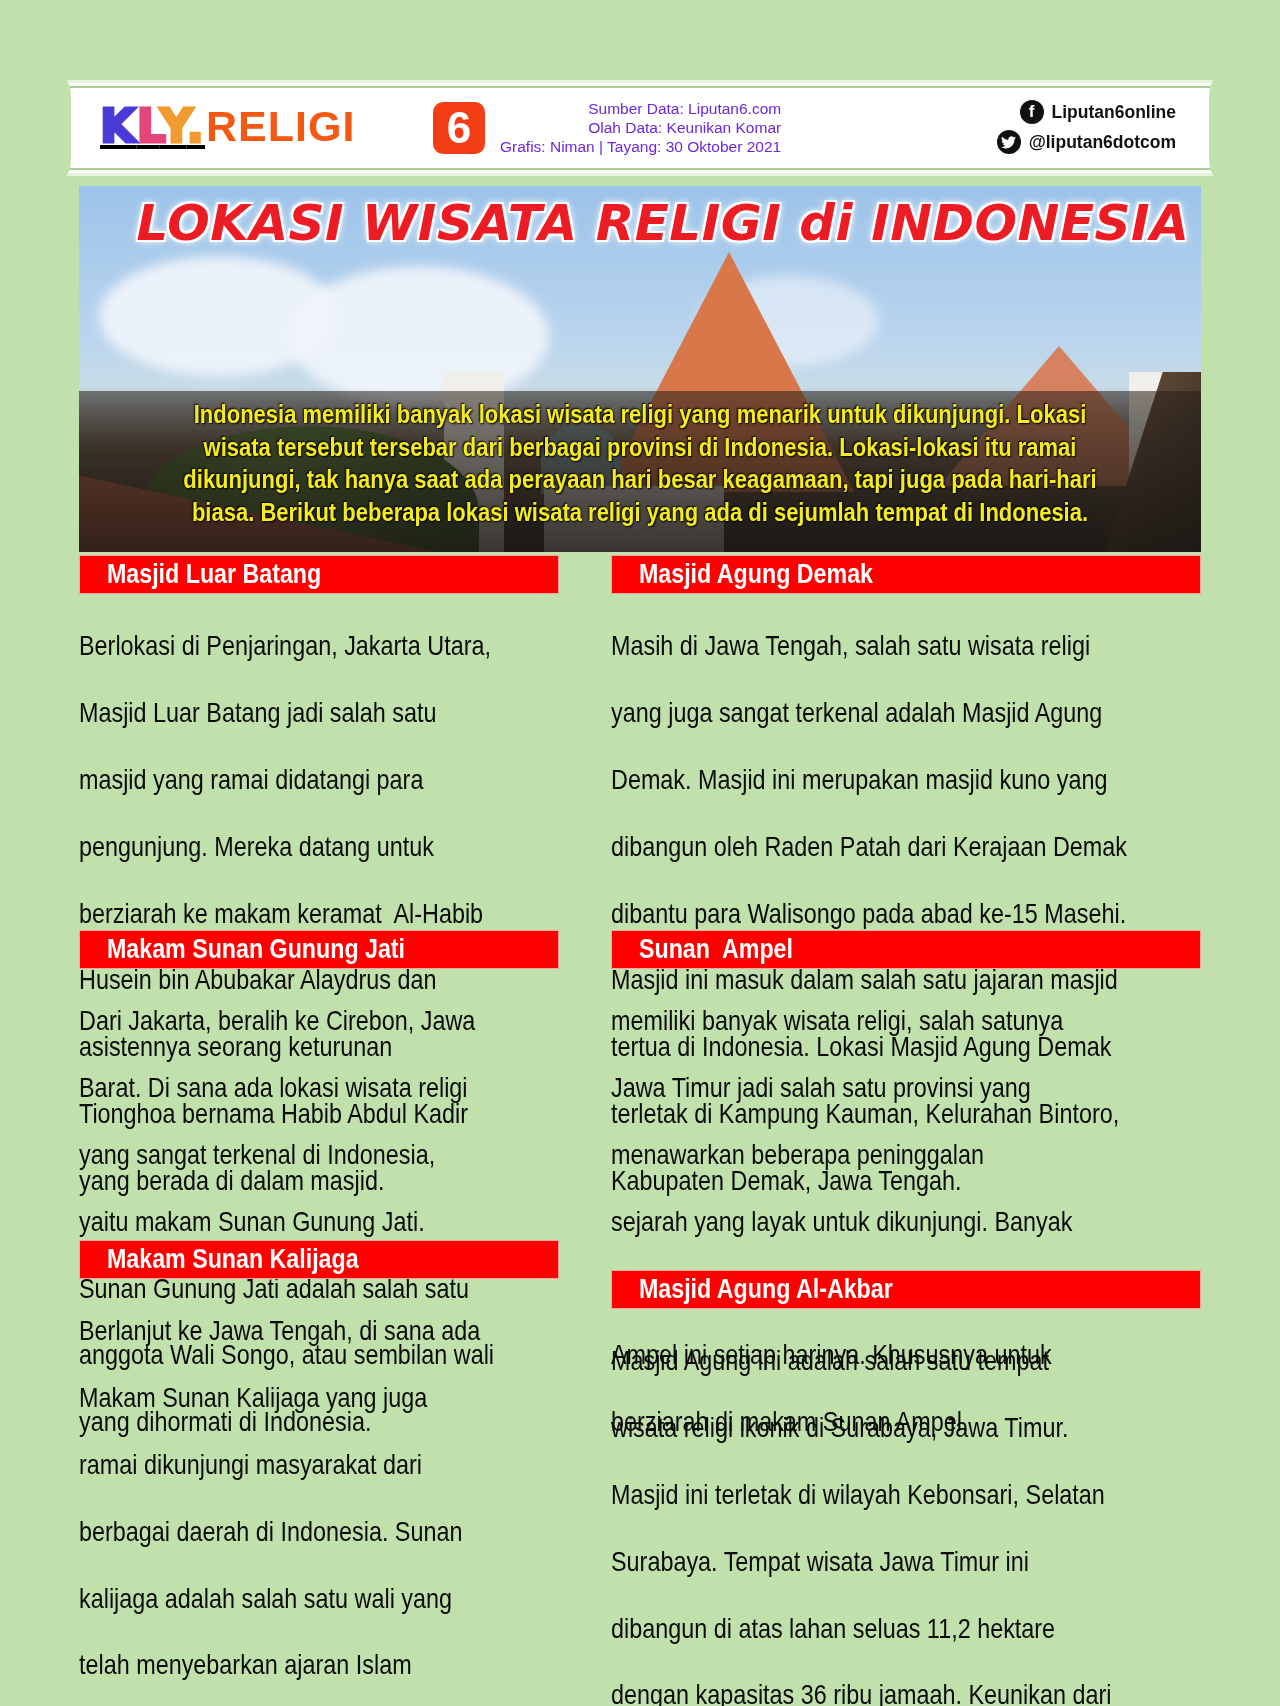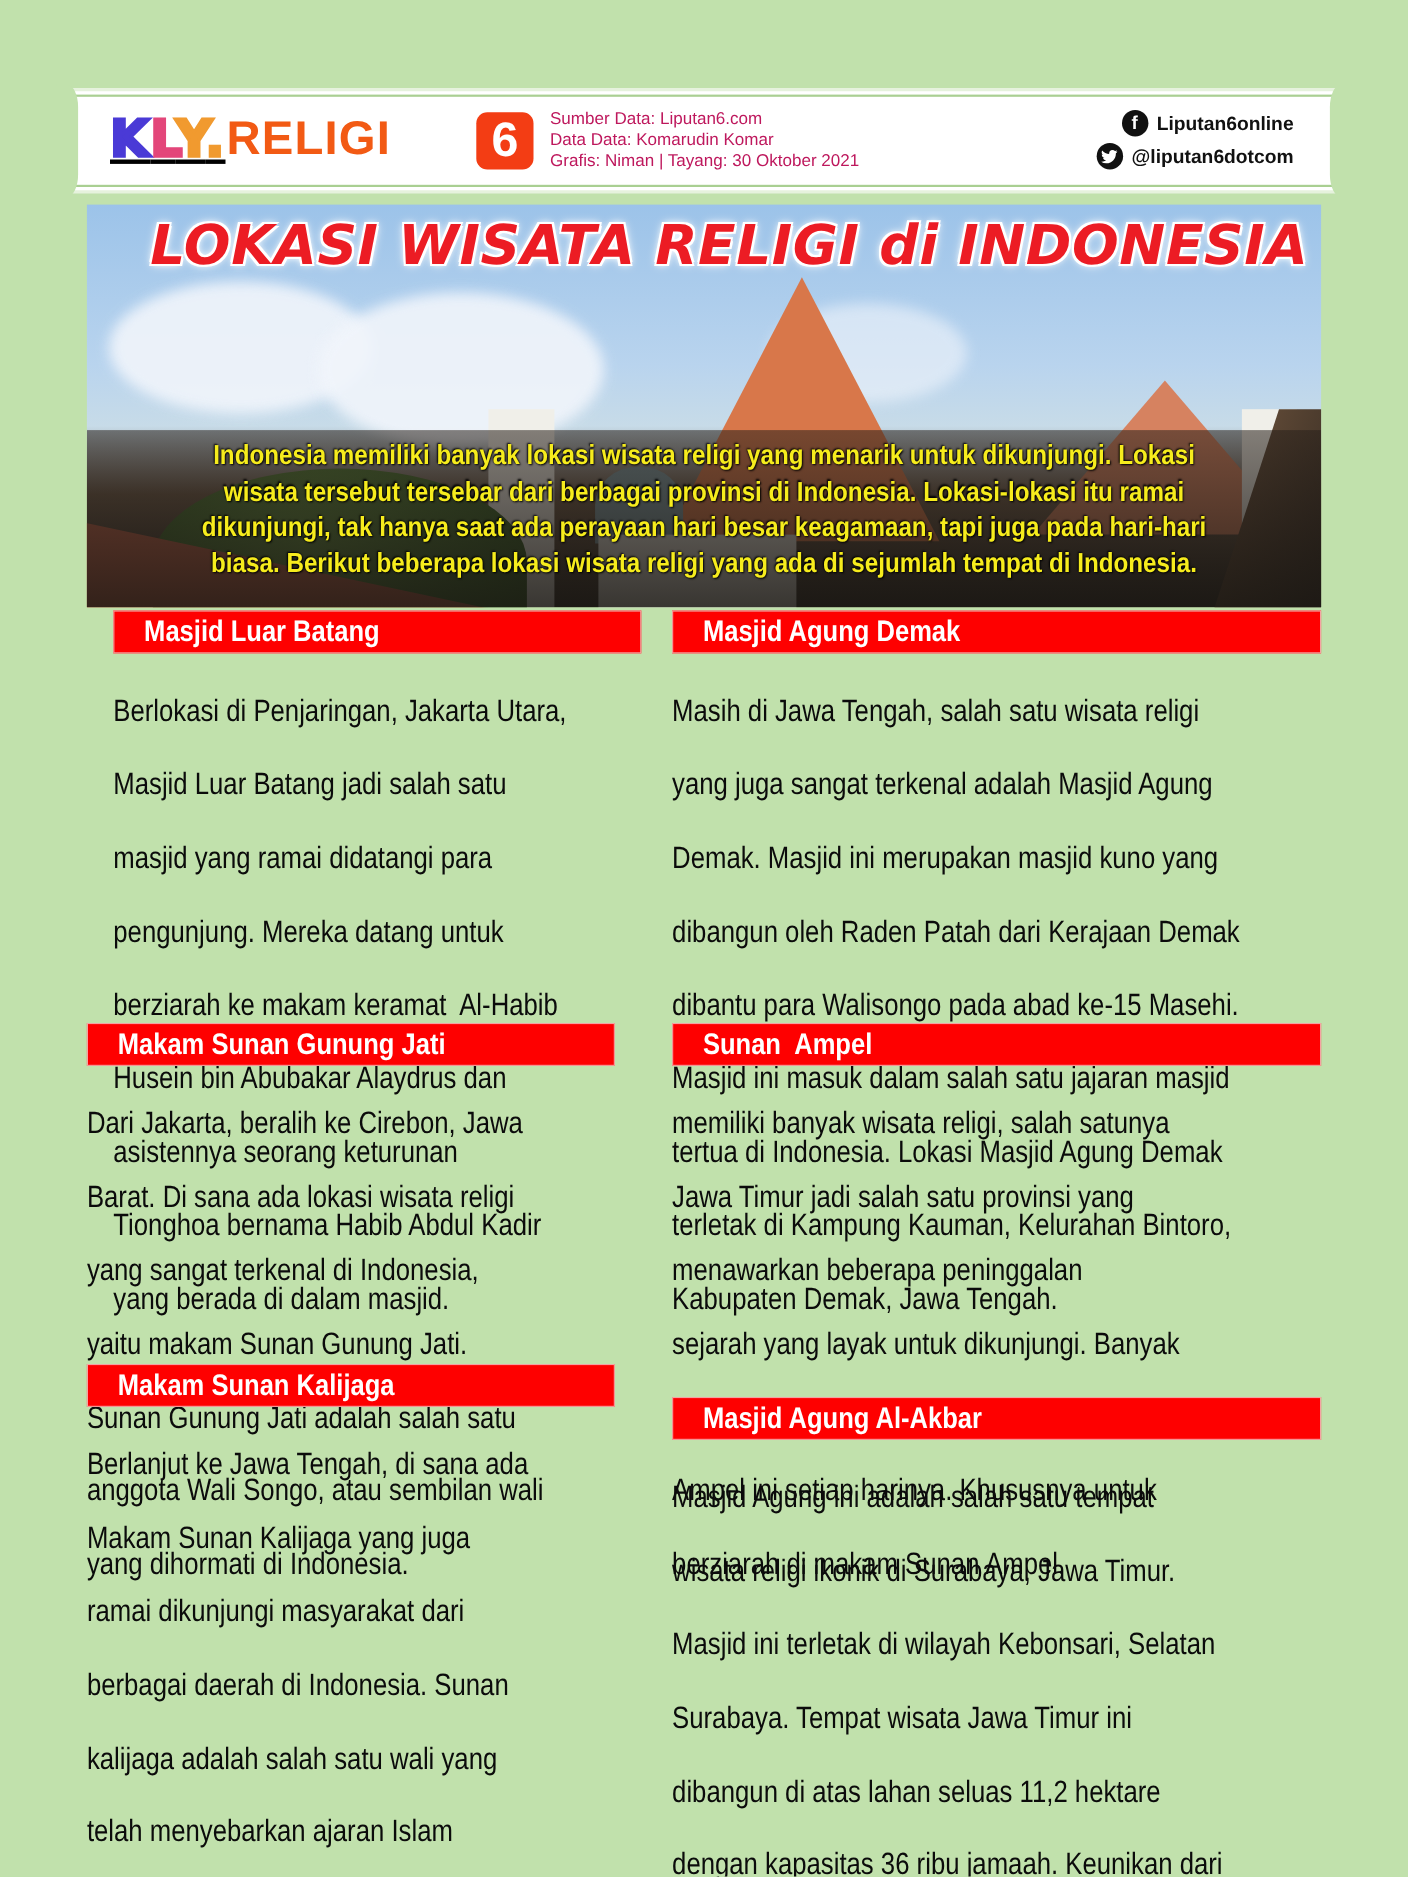--- a/index.html
+++ b/index.html
@@ -56,22 +56,23 @@
   .logo-six {
     position: absolute; left: 433px; top: 102px;
     width: 52px; height: 52px;
     background: #f33d14;
     border-radius: 10px;
     color: #fff; font-weight: bold; font-size: 44px;
     line-height: 52px; text-align: center;
   }
   .credits {
     position: absolute; left: 500px; top: 99px;
-    font-size: 15.5px; color: #be185d;
+    font-size: 15.5px; color: #6d28d9;
     line-height: 19px;
+    text-align: right;
   }
   .social {
     position: absolute; right: 104px; top: 97px;
     font-size: 17.5px; font-weight: bold; color: #111;
   }
   .social-row { display: flex; align-items: center; justify-content: flex-end; height: 30px; }
   .social-icon {
     width: 24px; height: 24px; border-radius: 50%;
     background: #111; color: #fff;
     display: inline-flex; align-items: center; justify-content: center;
@@ -191,21 +192,21 @@
 <div class="header-frame"></div>
 
 <div class="logo-kly">
   <span class="kly-k">K</span><span class="kly-l">L</span><span class="kly-y">Y</span><span class="kly-y">.</span>
 </div>
 <div class="logo-lip">RELIGI</div>
 <div class="logo-six">6</div>
 
 <div class="credits">
   <div>Sumber Data: Liputan6.com</div>
-  <div>Data Data: Komarudin Komar</div>
+  <div>Olah Data: Keunikan Komar</div>
   <div>Grafis: Niman | Tayang: 30 Oktober 2021</div>
 </div>
 
 <div class="social">
   <div class="social-row">
     <span class="social-icon">f</span>
     <span>Liputan6online</span>
   </div>
   <div class="social-row">
     <span class="social-icon">
@@ -231,21 +232,21 @@
   <div class="roof-left"></div>
   <div class="roof-right-edge"></div>
   <div class="hero-dark"></div>
   <div class="hero-title">LOKASI WISATA RELIGI di INDONESIA</div>
   <div class="hero-intro">Indonesia memiliki banyak lokasi wisata religi yang menarik untuk dikunjungi. Lokasi
 wisata tersebut tersebar dari berbagai provinsi di Indonesia. Lokasi-lokasi itu ramai
 dikunjungi, tak hanya saat ada perayaan hari besar keagamaan, tapi juga pada hari-hari
 biasa. Berikut beberapa lokasi wisata religi yang ada di sejumlah tempat di Indonesia.</div>
 </div>
 
-<div class="section" style="left:79px;top:555px;width:480px;margin-left:24px;">
+<div class="section" style="left:79px;top:555px;width:480px;">
   <div class="sec-head"><span>Masjid Luar Batang</span></div>
   <div class="sec-body">
     <div><span>Berlokasi di Penjaringan, Jakarta Utara,</span></div>
     <div><span>Masjid Luar Batang jadi salah satu</span></div>
     <div><span>masjid yang ramai didatangi para</span></div>
     <div><span>pengunjung. Mereka datang untuk</span></div>
     <div><span>berziarah ke makam keramat  Al-Habib</span></div>
     <div><span>Husein bin Abubakar Alaydrus dan</span></div>
     <div><span>asistennya seorang keturunan</span></div>
     <div><span>Tionghoa bernama Habib Abdul Kadir</span></div>

